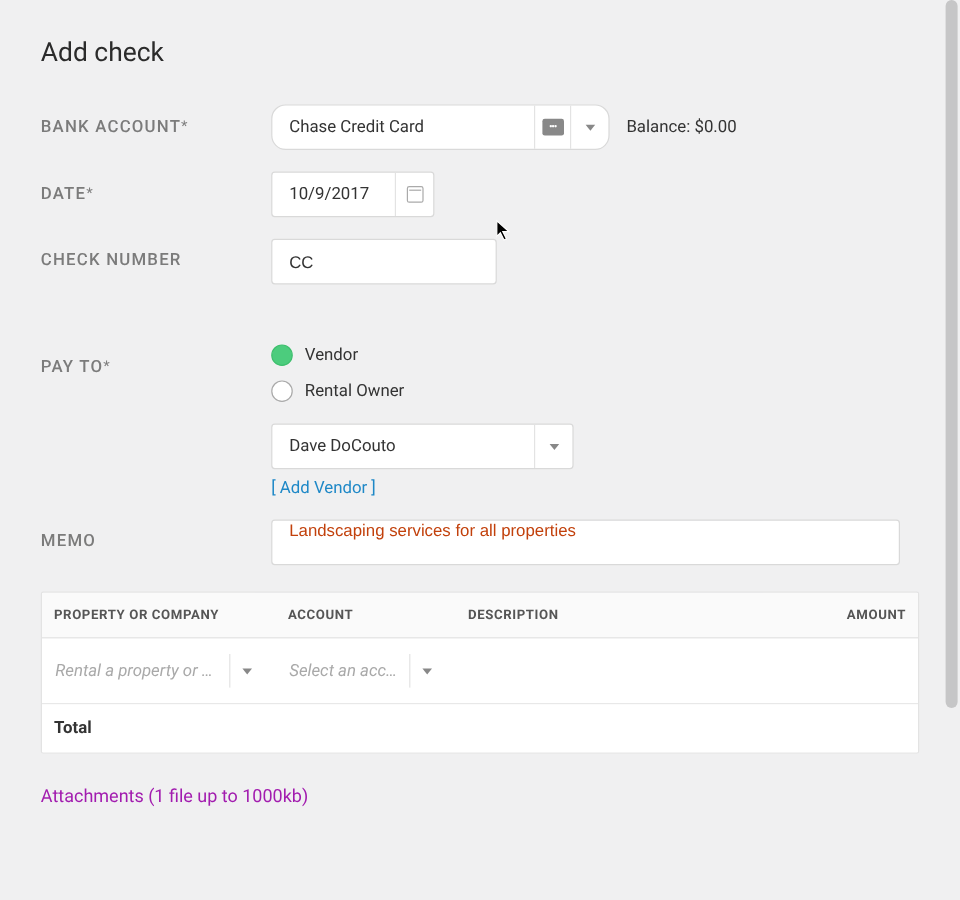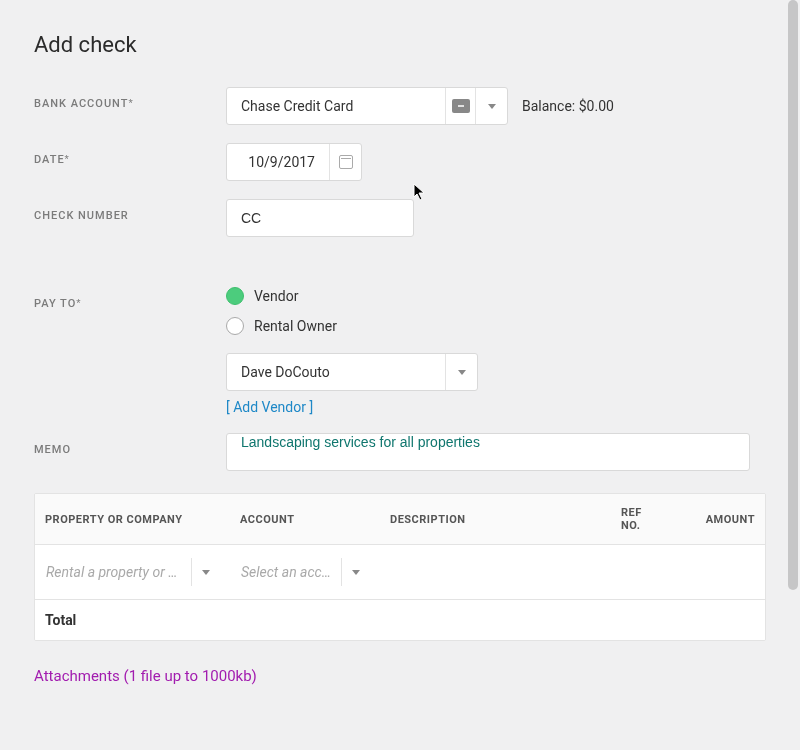--- a/index.html
+++ b/index.html
@@ -39,21 +39,21 @@
     color: #2b2b2b;
     margin-bottom: 30px;
   }
   .form-row {
     display: flex;
     align-items: center;
     margin-bottom: 18px;
   }
   .form-label {
     width: 192px;
-    font-size: 11px;
+    font-size: 14px;
     letter-spacing: 1px;
     color: #7b7b7b;
     text-transform: uppercase;
     font-weight: 500;
     align-self: flex-start;
     padding-top: 10px;
   }
   .form-label .star { font-family: Arial; }
   .input-wrap {
     display: flex;
@@ -91,22 +91,22 @@
     align-items: center;
     justify-content: center;
     border-left: 1px solid #e3e3e3;
   }
   .chev-down {
     width: 0; height: 0;
     border-left: 4px solid transparent;
     border-right: 4px solid transparent;
     border-top: 5px solid #888;
   }
-  .bank-select { width: 282px; }
-  .date-input { width: 136px; text-align: right; }
+  .bank-select { width: 282px; border-radius: 12px; }
+  .date-input { width: 136px; }
   .checknum-input { width: 188px; padding: 0 14px; }
   .checknum-input input { border:none; outline:none; width:100%; font-size:14px; color:#333; }
   .balance-text { color: #333; font-size: 14px; }
   .section-gap { height: 32px; }
 
   .radio-stack { display: flex; flex-direction: column; gap: 12px; text-align: center; }
   .radio-row { display: flex; align-items: center; gap: 10px; }
   .radio {
     width: 18px; height: 18px; border-radius: 50%;
     border: 1.5px solid #a9a9a9; background: #fff; flex-shrink: 0;
@@ -125,21 +125,21 @@
   }
 
   .memo-input {
     width: 524px;
     height: 38px;
     padding: 0 14px;
     background: #fff;
     border: 1px solid #d9d9d9;
     border-radius: 3px;
   }
-  .memo-input input { border:none; outline:none; width:100%; font-size:14px; color:#0f766e; background:transparent; }
+  .memo-input input { border:none; outline:none; width:100%; font-size:14px; color:#c2410c; background:transparent; }
 
   
   .tbl {
     margin-top: 22px;
     border: 1px solid #e3e3e3;
     border-radius: 2px;
     background: #fff;
     overflow: hidden;
   }
   .tbl-head, .tbl-row, .tbl-footer {
@@ -279,21 +279,20 @@
     <div class="memo-input">
       <input value="Landscaping services for all properties" style="">
     </div>
   </div>
 
   <div class="tbl">
     <div class="tbl-head">
       <div class="tcell c-prop">PROPERTY OR COMPANY</div>
       <div class="tcell c-acct">ACCOUNT</div>
       <div class="tcell c-desc">DESCRIPTION</div>
-      <div class="tcell c-ref">REF NO.</div>
       <div class="tcell c-amt">AMOUNT</div>
     </div>
 
 
     <div class="tbl-row">
       <div class="tcell c-prop">
         <div class="inline-select">
           <span class="val ph">Rental a property or …</span>
           <div class="dd">
               <div class="chev-down"></div>

